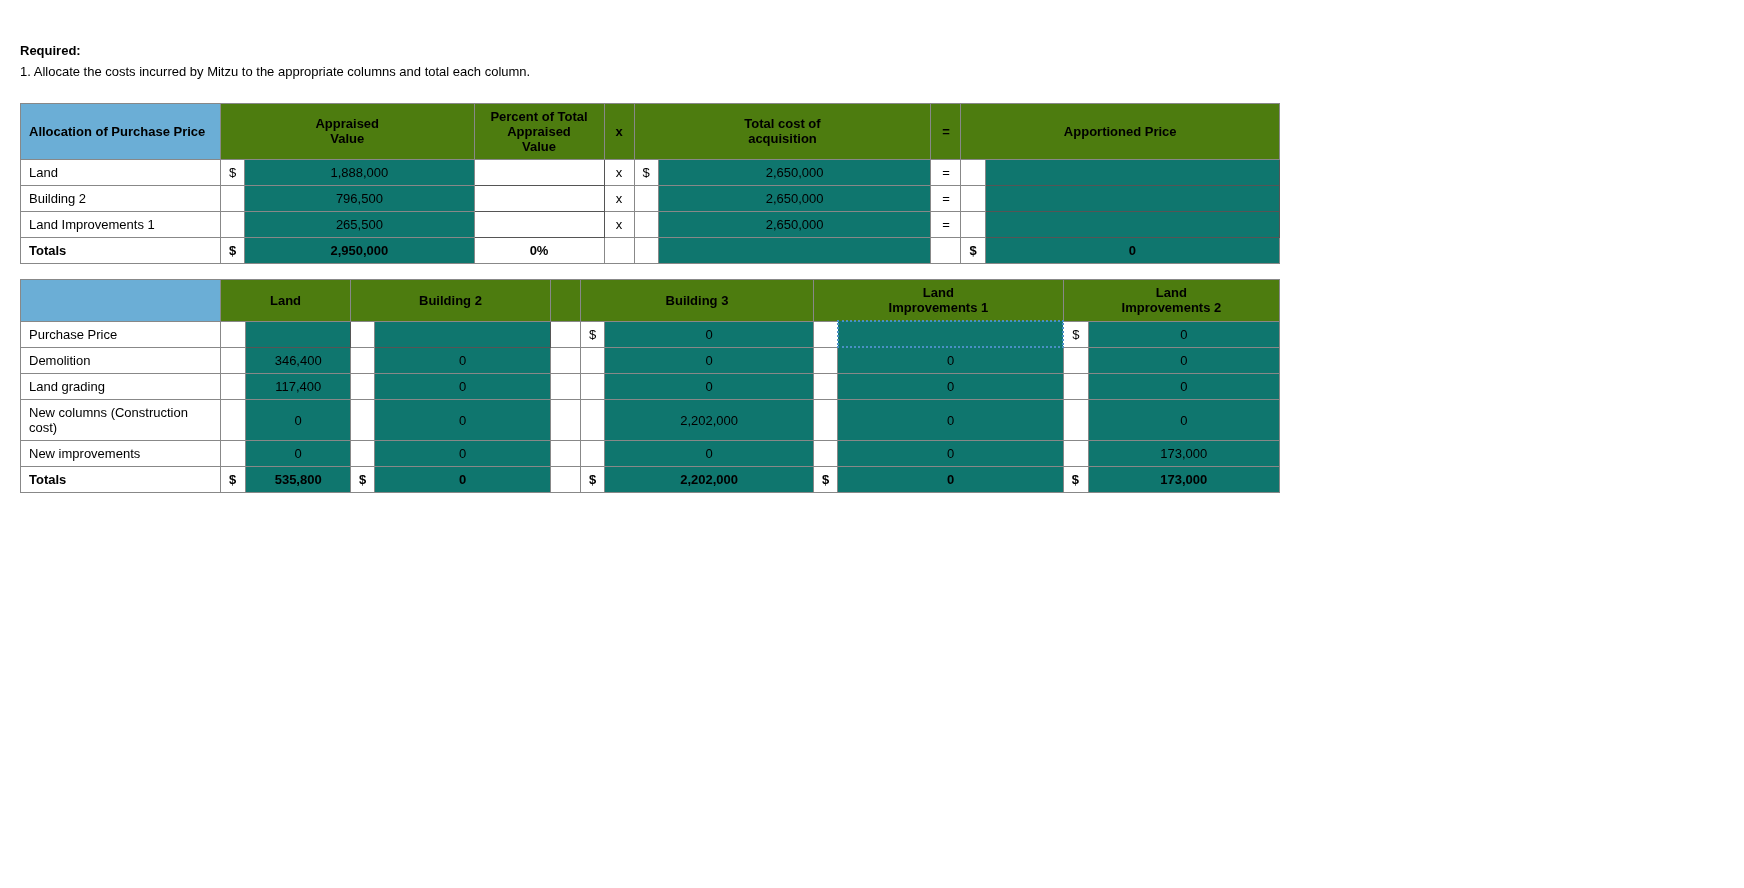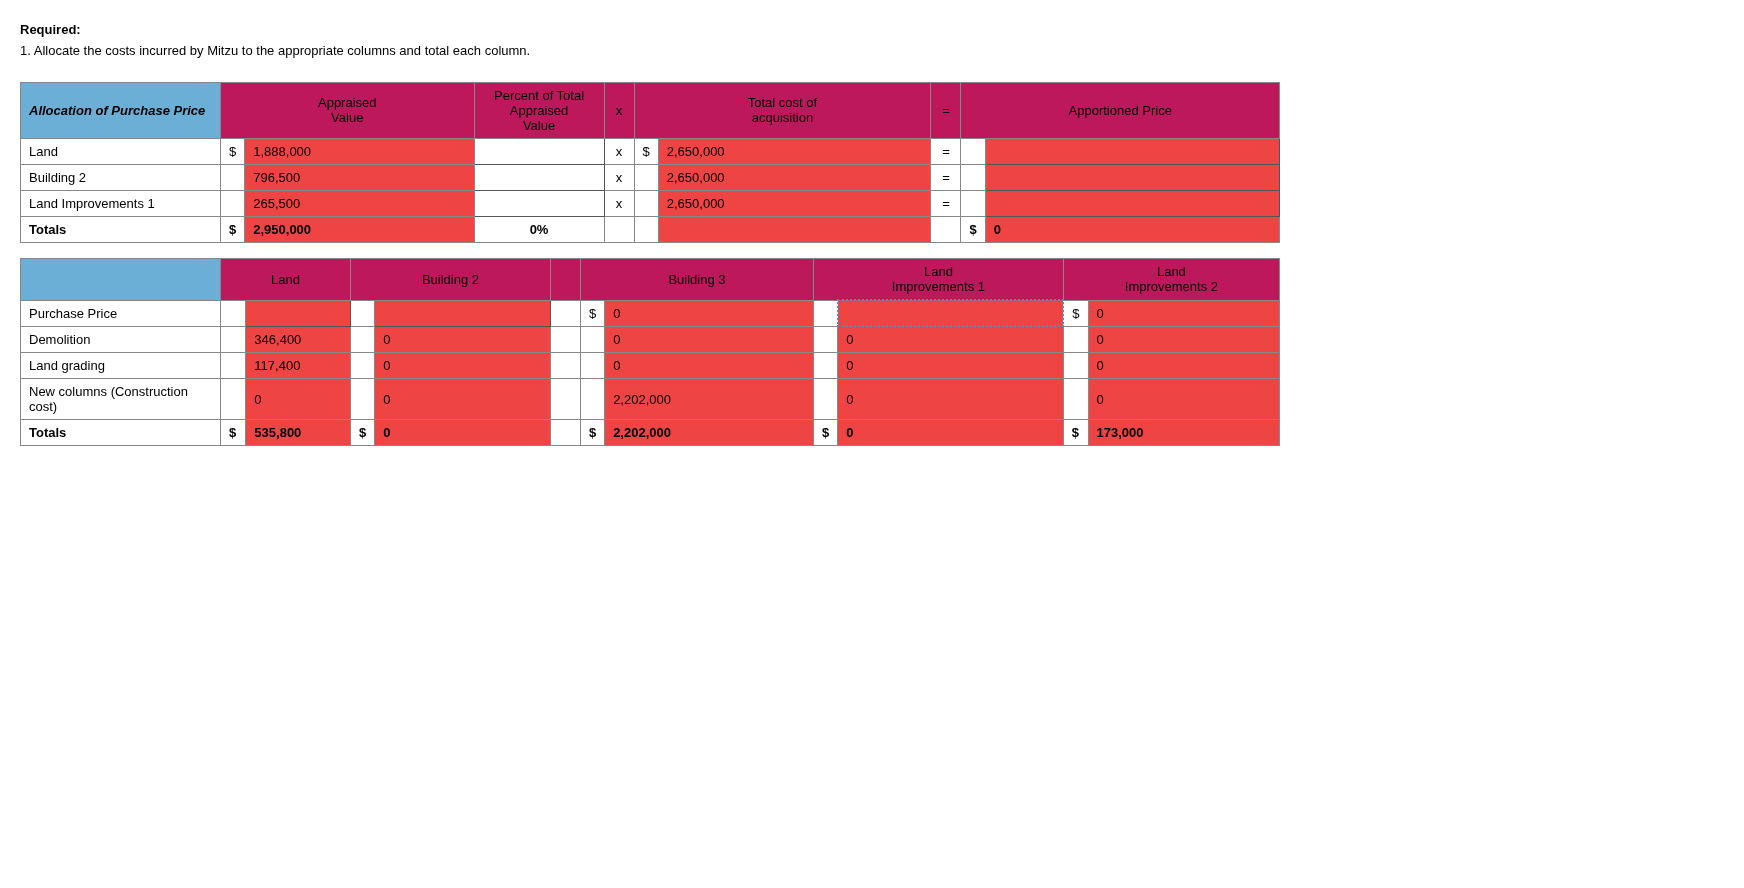--- a/index.html
+++ b/index.html
@@ -6,60 +6,61 @@
     body {
       font-family: Arial, sans-serif;
       font-size: 13px;
       background: #fff;
       padding: 20px;
       color: #000;
     }
     .required-text {
       margin-bottom: 20px;
       line-height: 1.6;
+      margin-top: 21px;
     }
     .required-text strong {
       font-weight: bold;
     }
 
     
     table {
       border-collapse: collapse;
       width: 100%;
       max-width: 1260px;
     }
 
     th, td {
       border: 1px solid #aaa;
       padding: 5px 8px;
       vertical-align: middle;
     }
 
     .header-blue {
-      background-color: #be185d;
+      background-color: #4d7c0f;
       color: #000;
-      font-weight: normal;
+      font-weight: bold;
       text-align: center;
     }
 
     .header-blue-left {
       background-color: #6baed6;
       color: #000;
       font-weight: bold;
       text-align: left;
     }
 
     .row-label {
       text-align: left;
       background: #fff;
     }
 
     .num-cell {
-      text-align: left;
-      background: #ef4444;
+      text-align: center;
+      background: #0f766e;
     }
 
     .center-cell {
       text-align: center;
       background: #fff;
     }
 
     .dollar-cell {
       text-align: left;
       white-space: nowrap;
@@ -93,21 +94,21 @@
 <body>
 
 <div class="required-text">
   <strong>Required:</strong><br>
   <span>1. Allocate the costs incurred by Mitzu to the appropriate columns and total each column.</span>
 </div>
 
 <table class="top-table" style="margin-bottom:0;">
   <thead>
     <tr>
-      <th class="header-blue-left" style="width:200px;font-style:italic;">Allocation of Purchase Price</th>
+      <th class="header-blue-left" style="width:200px;">Allocation of Purchase Price</th>
       <th class="header-blue" style="width:130px;" colspan="2">Appraised<br>Value</th>
       <th class="header-blue" style="width:130px;margin-top:40px;">Percent of Total<br>Appraised<br>Value</th>
       <th class="header-blue" style="width:30px;">x</th>
       <th class="header-blue" style="width:150px;margin-top:44px;" colspan="2">Total cost of<br>acquisition</th>
       <th class="header-blue" style="width:30px;">=</th>
       <th class="header-blue" style="width:160px;" colspan="2">Apportioned Price</th>
     </tr>
   </thead>
   <tbody>
 
@@ -236,20 +237,34 @@
       <td class="num-cell">0</td>
       <td class="center-cell"></td>
       <td class="dollar-cell"></td>
       <td class="num-cell">2,202,000</td>
       <td class="dollar-cell"></td>
       <td class="num-cell">0</td>
       <td class="dollar-cell"></td>
       <td class="num-cell">0</td>
     </tr>
 
+    <tr>
+      <td class="row-label">New improvements</td>
+      <td class="dollar-cell"></td>
+      <td class="num-cell">0</td>
+      <td class="dollar-cell"></td>
+      <td class="num-cell">0</td>
+      <td class="center-cell"></td>
+      <td class="dollar-cell"></td>
+      <td class="num-cell">0</td>
+      <td class="dollar-cell"></td>
+      <td class="num-cell">0</td>
+      <td class="dollar-cell"></td>
+      <td class="num-cell">173,000</td>
+    </tr>
 
     <tr class="totals-row">
       <td class="row-label">Totals</td>
       <td class="dollar-cell">$</td>
       <td class="num-cell">535,800</td>
       <td class="dollar-cell">$</td>
       <td class="num-cell">0</td>
       <td class="center-cell"></td>
       <td class="dollar-cell">$</td>
       <td class="num-cell">2,202,000</td>

